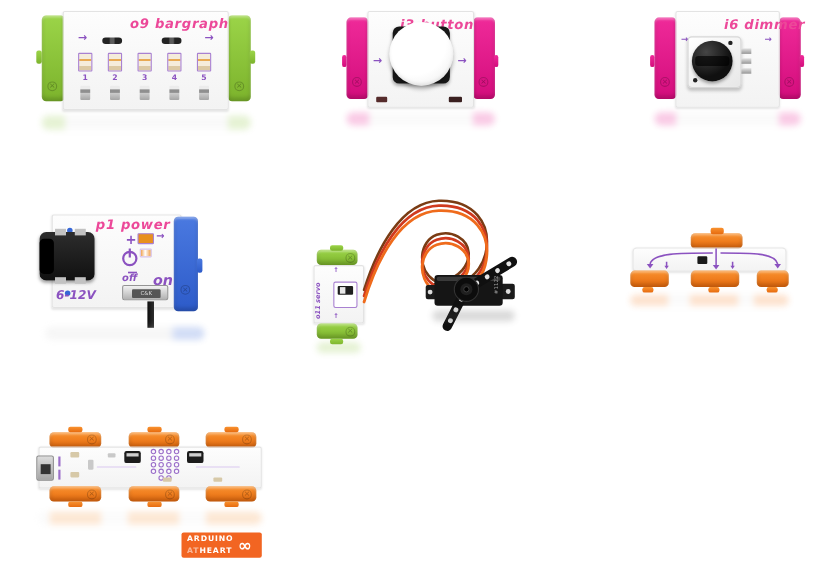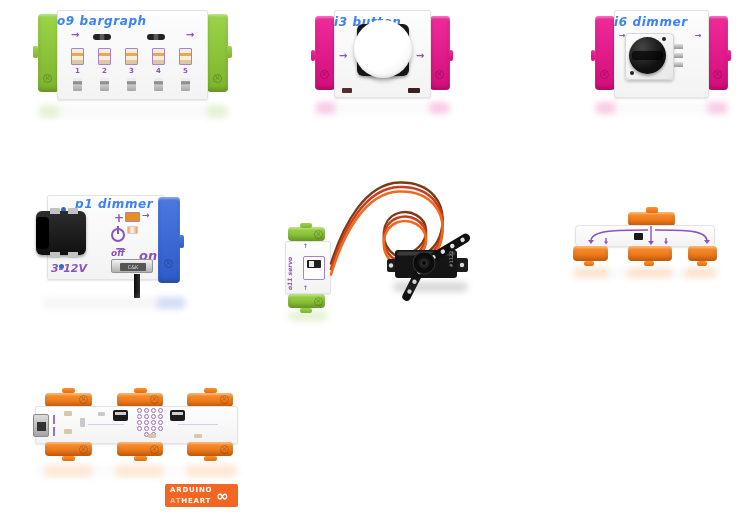--- a/index.html
+++ b/index.html
@@ -8,21 +8,21 @@
   #canvas{position:relative;width:740px;height:527px;background:#fff;overflow:hidden}
   .module{position:absolute}
   .abs{position:absolute}
   .connector{position:absolute;border-radius:4px;box-shadow:inset 0 -3px 4px rgba(0,0,0,.18), inset 0 2px 2px rgba(255,255,255,.35)}
   .green{background:linear-gradient(180deg,#9bd448,#7cb32c)}
   .pink{background:linear-gradient(180deg,#ef2a99,#d30d7c)}
   .blue{background:linear-gradient(180deg,#4a79e0,#2d5bc9)}
   .orange{background:linear-gradient(180deg,#f9922f,#e66a0e)}
   .tab{position:absolute;border-radius:2px}
   .board{position:absolute;background:linear-gradient(180deg,#fdfdfd,#f3f3f3);border:1px solid #e3e3e3;border-radius:2px;box-shadow:0 1px 2px rgba(0,0,0,.10)}
-  .title{position:absolute;text-align:left;font-style:italic;font-weight:600;color:#3b82f6;font-size:12px;letter-spacing:.6px;white-space:nowrap}
+  .title{position:absolute;text-align:right;font-style:italic;font-weight:600;color:#ec4899;font-size:12px;letter-spacing:.6px;white-space:nowrap}
   .screw{position:absolute;width:9px;height:9px;border:1px solid rgba(0,0,0,.20);border-radius:50%;color:rgba(0,0,0,.30);font-size:7px;line-height:7px;text-align:center}
   .arrow{position:absolute;color:#8b52c0;font-weight:700}
   .led{position:absolute;width:13px;height:17px;border:1px solid #a981d1;border-radius:1px;
        background:linear-gradient(180deg,#f5ecdb 0 28%,#e8a953 28% 46%,#f5ecdb 46% 72%,#dcc9a4 72%)}
   .lednum{position:absolute;width:13px;text-align:center;font-size:7px;font-weight:700;color:#8b52c0}
   .clip{position:absolute;width:9px;height:13px;border-radius:1px;
         background:linear-gradient(180deg,#ececec 0 22%,#8f8f8f 28% 46%,#cbcbcb 52%,#a5a5a5)}
   .resistor{position:absolute;width:18px;height:6px;border-radius:3px;
         background:linear-gradient(90deg,#232323 0 34%,#5c5c5c 42% 58%,#232323 66%)}
   .refl{position:absolute;filter:blur(3px);opacity:.22;border-radius:6px}
@@ -106,21 +106,21 @@
     <div class="abs" style="left:82px;top:45px;width:9px;height:5px;background:linear-gradient(180deg,#e0e0e0,#979797)"></div>
     <div class="abs" style="left:82px;top:54px;width:9px;height:5px;background:linear-gradient(180deg,#e0e0e0,#979797)"></div>
     <div class="refl" style="left:3px;top:94px;width:133px;height:12px;background:linear-gradient(90deg,#e6148c 0 15%,#e9e9e9 15% 85%,#e6148c 85%)"></div>
   </div>
 
   <div class="module" style="left:35px;top:185px;width:152px;height:118px">
     <div class="board" style="left:12px;top:10px;width:118px;height:85px"></div>
     <div class="connector blue" style="left:123px;top:12px;width:22px;height:86px"></div>
     <div class="tab blue" style="left:144px;top:50px;width:5px;height:13px"></div>
     <div class="screw" style="left:129px;top:74px">×</div>
-    <div class="title" style="left:40px;top:12px;width:80px">p1 dimmer</div>
+    <div class="title" style="left:40px;top:12px;width:80px">p1 power</div>
     <div class="abs" style="left:26px;top:22px;width:5px;height:5px;background:#3566d6;border-radius:50%"></div>
     <div class="abs" style="left:24px;top:79px;width:5px;height:5px;background:#3566d6;border-radius:50%"></div>
     <div class="abs" style="left:1px;top:26px;width:50px;height:44px;background:linear-gradient(180deg,#2d2d2d,#101010);border-radius:6px;box-shadow:0 2px 3px rgba(0,0,0,.35)">
       <div class="abs" style="left:0;top:6px;width:13px;height:32px;background:#000;border-radius:4px"></div>
       <div class="abs" style="left:14px;top:-3px;width:10px;height:6px;background:#c2c2c2"></div>
       <div class="abs" style="left:32px;top:-3px;width:10px;height:6px;background:#c2c2c2"></div>
       <div class="abs" style="left:14px;top:41px;width:10px;height:6px;background:#c2c2c2"></div>
       <div class="abs" style="left:32px;top:41px;width:10px;height:6px;background:#c2c2c2"></div>
     </div>
     <div class="abs" style="left:79px;top:26px;font-size:12px;font-weight:700;color:#8b52c0">+</div>
@@ -130,21 +130,21 @@
     </svg>
     <div class="abs" style="left:80px;top:56px;font-size:13px;font-weight:700;color:#8b52c0">−</div>
     <div class="comp" style="left:90px;top:27px;width:15px;height:10px;background:#e8901e;border:1px solid #a981d1"></div>
     <div class="arrow" style="left:107px;top:25px;font-size:9px">→</div>
     <div class="comp" style="left:92px;top:41px;width:11px;height:8px;background:linear-gradient(90deg,#f0a04a,#ffffff 45%,#f0a04a);border:1px solid #d6c2e8"></div>
     <div class="abs" style="left:76px;top:63px;font-size:9px;font-weight:700;font-style:italic;color:#8b52c0">off</div>
     <div class="abs" style="left:104px;top:63px;font-size:13px;font-weight:700;font-style:italic;color:#8b52c0">on</div>
     <div class="abs" style="left:76px;top:74px;width:42px;height:14px;background:linear-gradient(180deg,#f2f2f2,#b2b2b2);border:1px solid #949494;border-radius:2px">
       <div class="abs" style="left:8px;top:3px;width:26px;height:8px;background:#555;border-radius:1px;color:#ddd;font-size:5px;line-height:8px;text-align:center">C&amp;K</div>
     </div>
-    <div class="abs" style="left:16px;top:77px;font-size:11px;font-weight:700;font-style:italic;color:#8b52c0">3-12V</div>
+    <div class="abs" style="left:16px;top:77px;font-size:11px;font-weight:700;font-style:italic;color:#8b52c0">6-12V</div>
     <div class="abs" style="left:99px;top:89px;width:6px;height:24px;background:linear-gradient(90deg,#0c0c0c,#2e2e2e)"></div>
     <div class="refl" style="left:6px;top:112px;width:145px;height:12px;background:linear-gradient(90deg,#d9d9d9 0 78%,#3566d6 82%)"></div>
   </div>
 
   <div class="module" style="left:283px;top:170px;width:200px;height:148px">
     <div class="connector green" style="left:5px;top:57px;width:37px;height:14px"></div>
     <div class="tab green" style="left:17px;top:53px;width:12px;height:5px"></div>
     <div class="board" style="left:2px;top:71px;width:46px;height:53px"></div>
     <div class="connector green" style="left:5px;top:124px;width:37px;height:14px"></div>
     <div class="tab green" style="left:17px;top:138px;width:12px;height:5px"></div>

